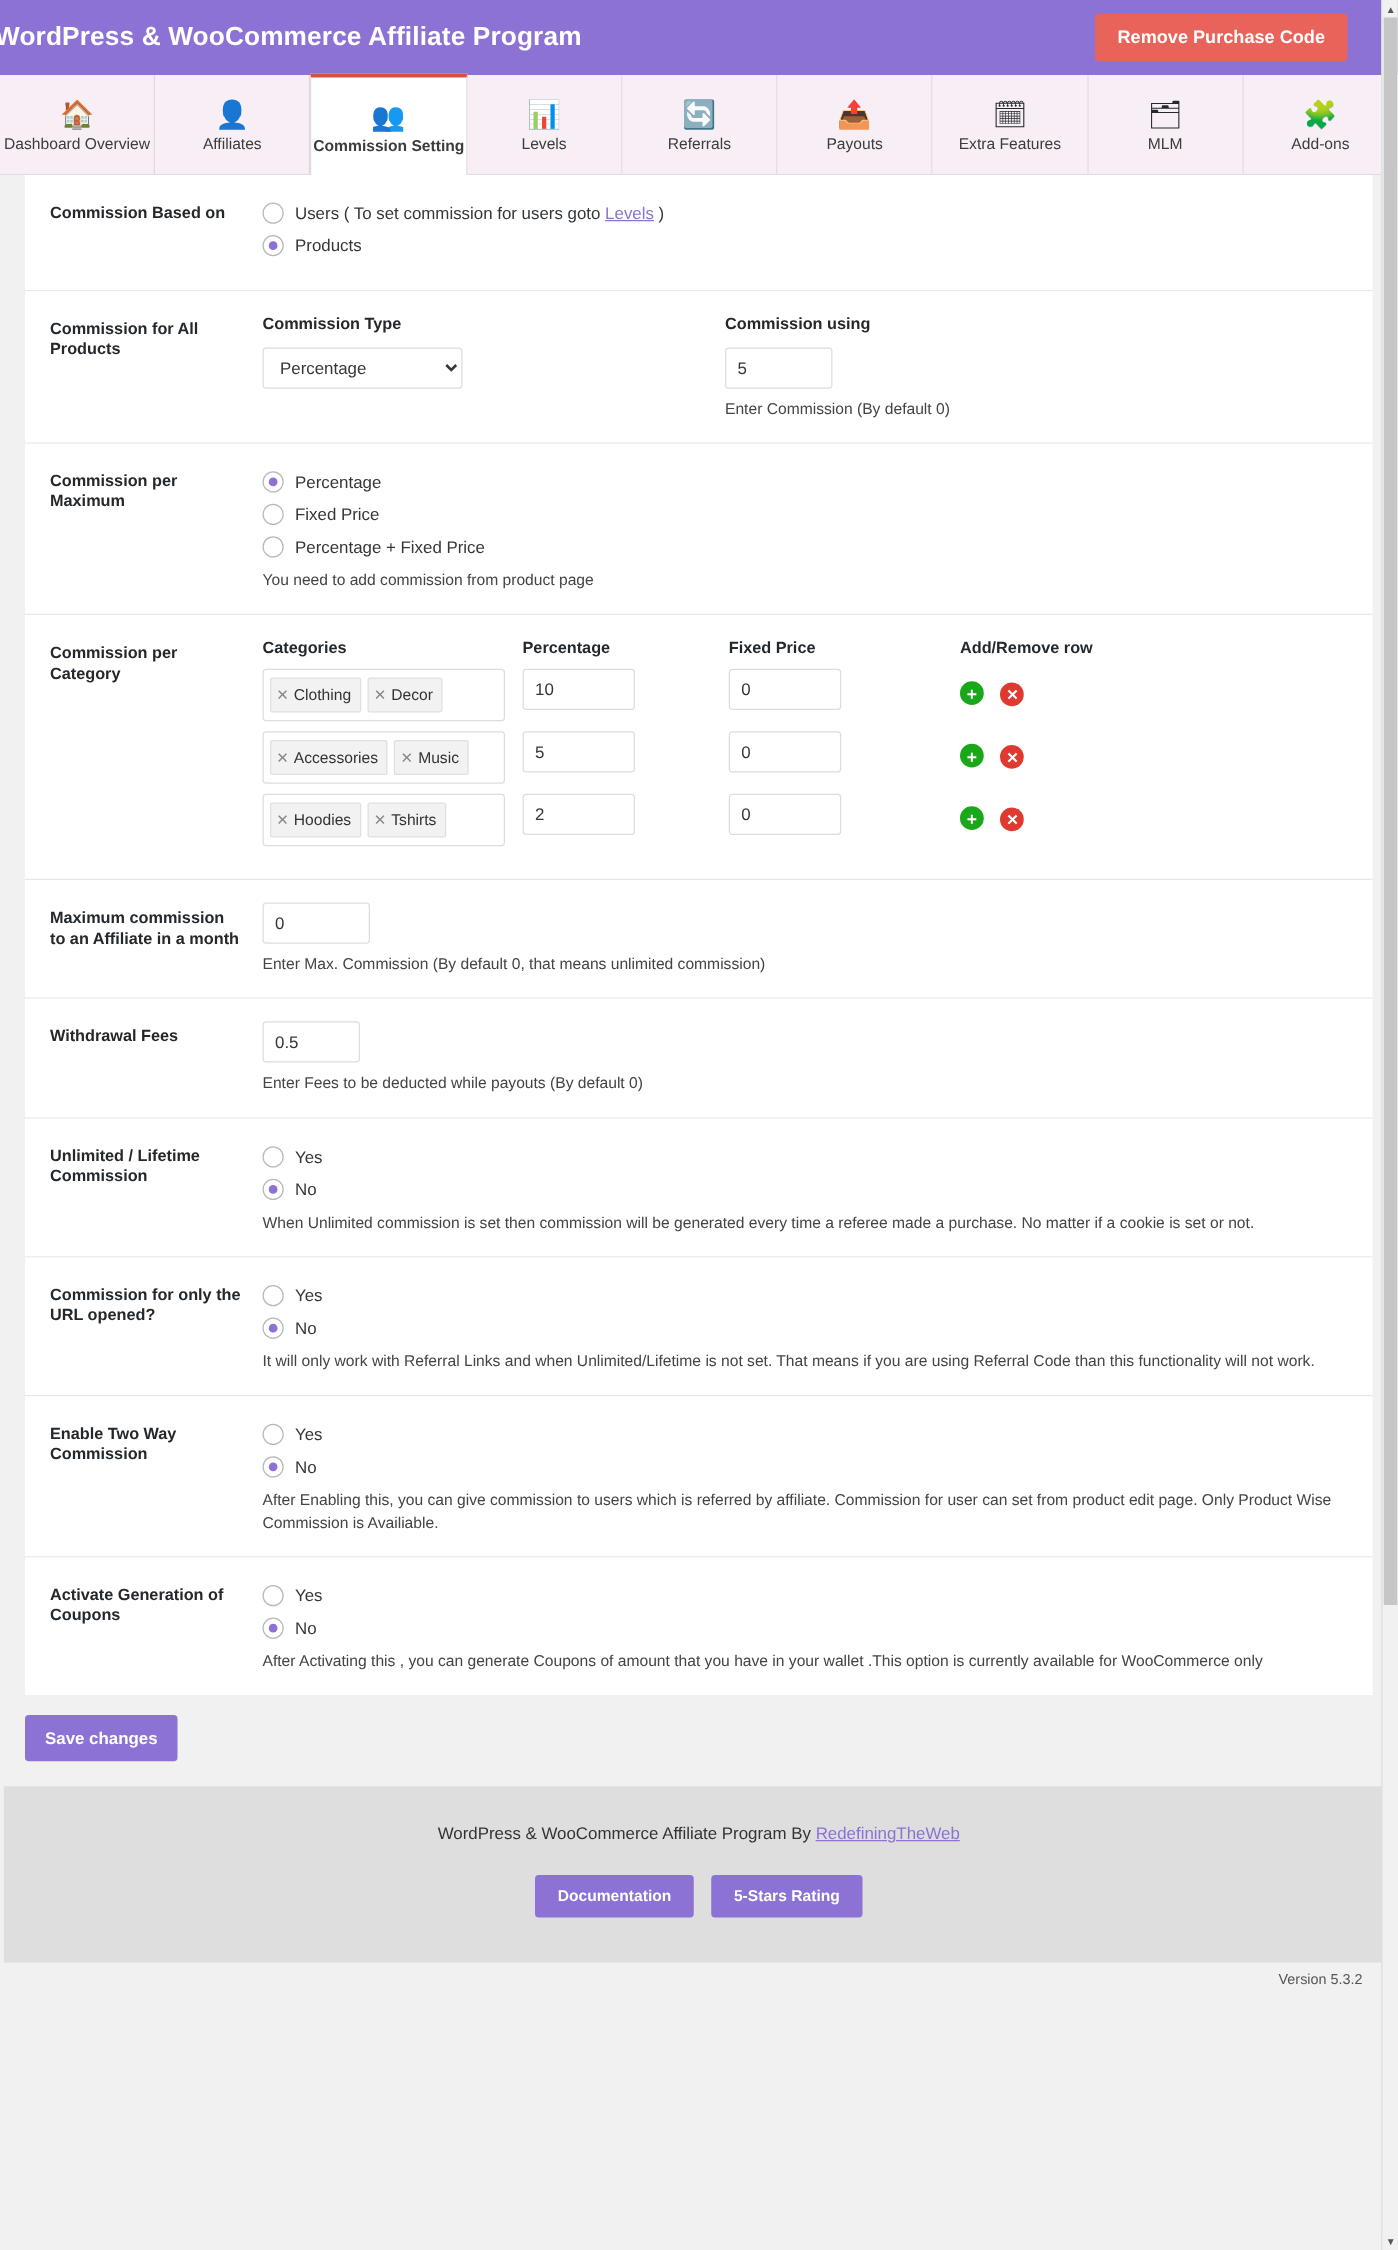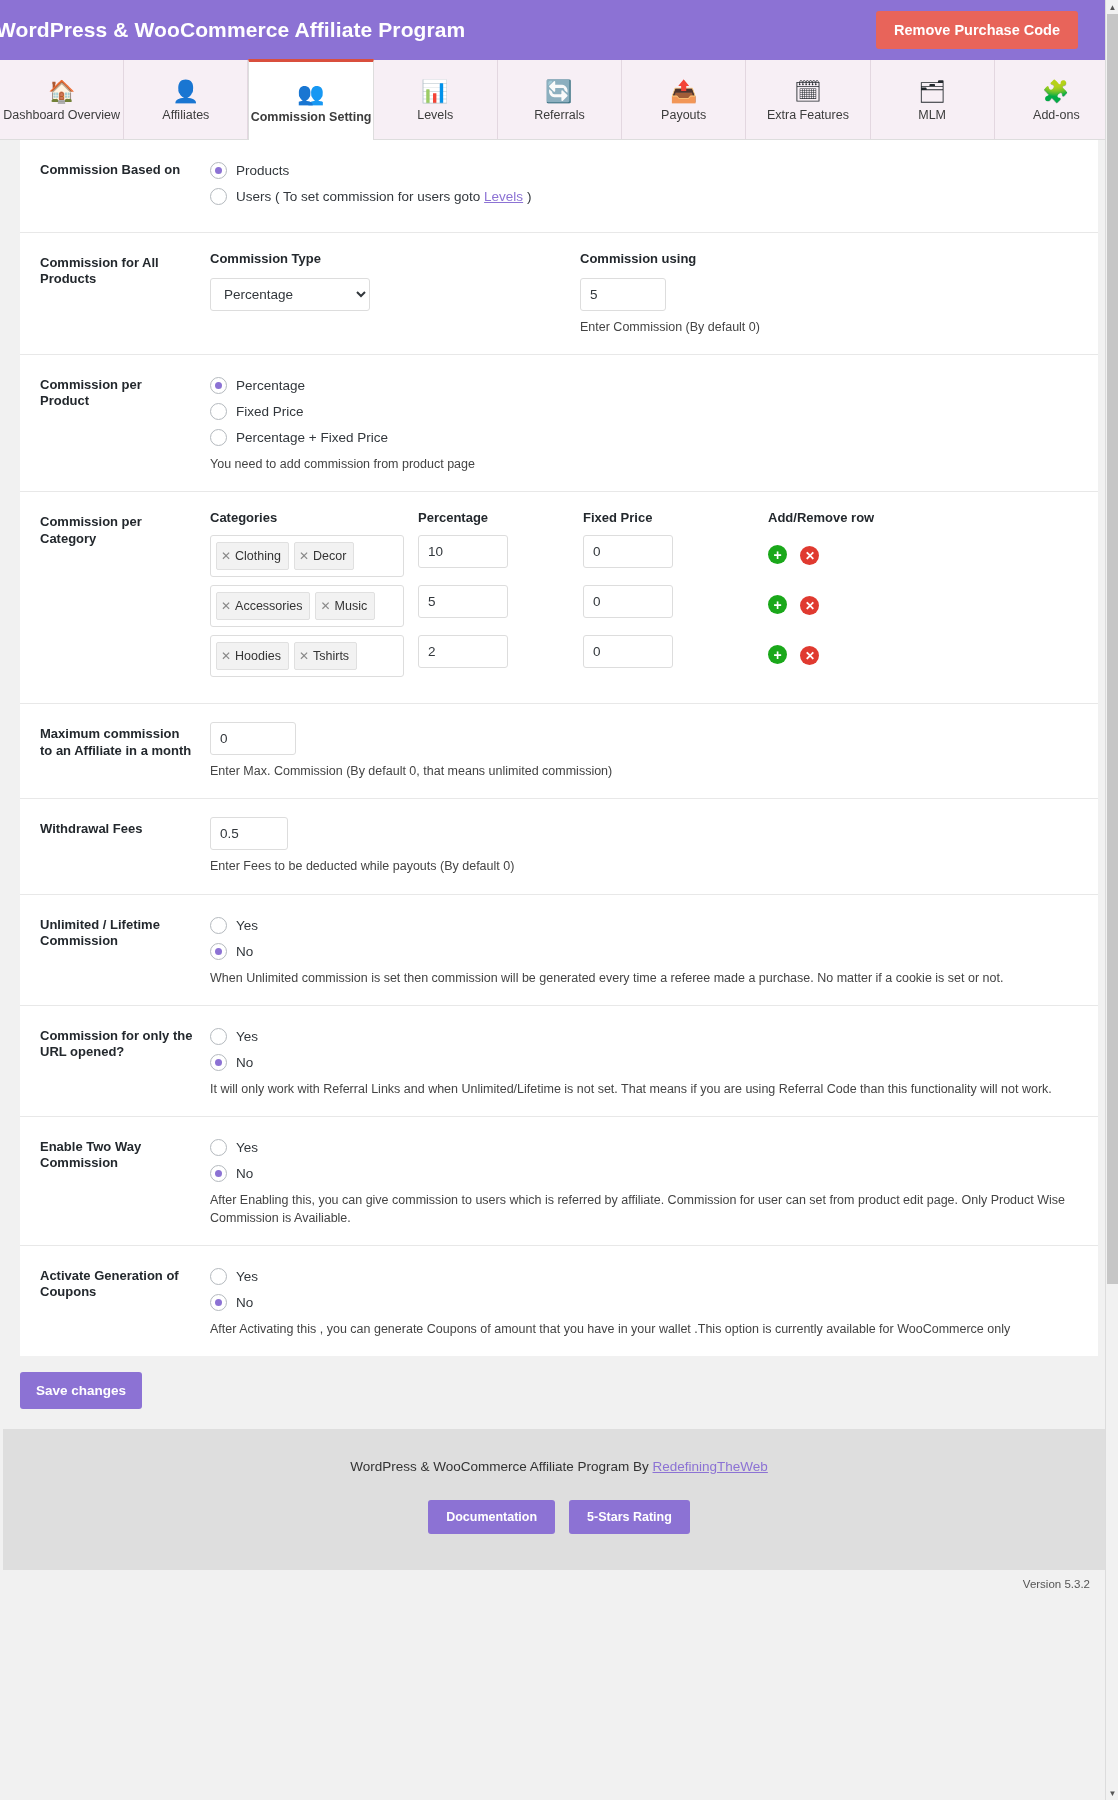--- a/index.html
+++ b/index.html
@@ -251,26 +251,26 @@
       <span class="tlabel">Add-ons</span>
     </div>
   </div>
 
   <div class="content">
 
     <div class="card">
       <div class="label-col">Commission Based on</div>
       <div class="field-col">
         <div class="radio-row">
+          <span class="radio"></span>
+          <span><span>Users ( To set commission for users goto </span><a class="link" href="#">Levels</a><span> )</span></span>
+        </div>
+        <div class="radio-row">
           <span class="radio checked"></span>
           <span>Products</span>
-        </div>
-        <div class="radio-row">
-          <span class="radio"></span>
-          <span><span>Users ( To set commission for users goto </span><a class="link" href="#">Levels</a><span> )</span></span>
         </div>
       </div>
     </div>
 
     <div class="card">
       <div class="label-col">Commission for All Products</div>
       <div class="field-col">
         <div class="grid-two">
           <div class="c1">
             <div class="col-head">Commission Type</div>
@@ -283,21 +283,21 @@
           <div class="c2">
             <div class="col-head">Commission using</div>
             <input class="txt" type="text" style="width: 86px;" value="5">
             <div class="hint">Enter Commission (By default 0)</div>
           </div>
         </div>
       </div>
     </div>
 
     <div class="card">
-      <div class="label-col">Commission per Product</div>
+      <div class="label-col">Commission per Maximum</div>
       <div class="field-col">
         <div class="radio-row">
           <span class="radio checked"></span>
           <span>Percentage</span>
         </div>
         <div class="radio-row">
           <span class="radio"></span>
           <span>Fixed Price</span>
         </div>
         <div class="radio-row">

